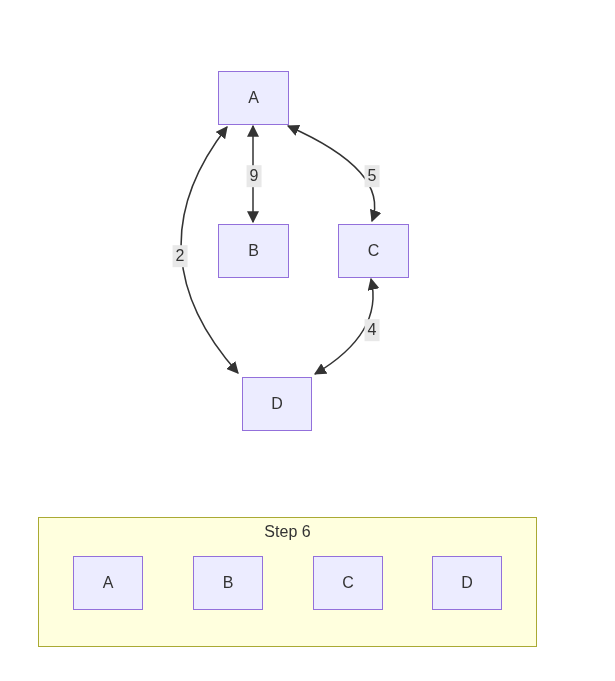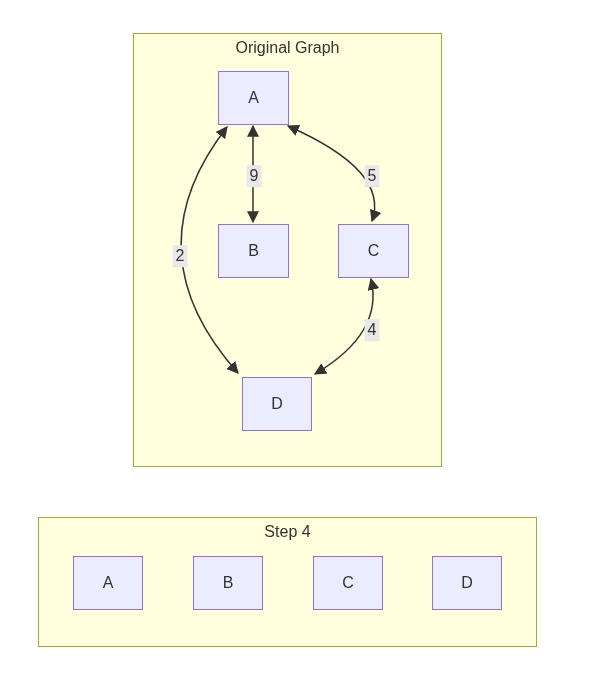--- a/index.html
+++ b/index.html
@@ -82,26 +82,23 @@
   .edge-label-ab { left: 254px; top: 176px; }
   .edge-label-ac { left: 372px; top: 176px; }
   .edge-label-ad { left: 180px; top: 256px; }
   .edge-label-dc { left: 372px; top: 330px; }
 </style>
 </head>
 <body>
 
 <div class="canvas">
 
-  <div class="subgraph subgraph-original">
-    <div class="subgraph-title">Original Graph</div>
-  </div>
 
   <div class="subgraph subgraph-step1">
-    <div class="subgraph-title">Step 4</div>
+    <div class="subgraph-title">Step 6</div>
   </div>
 
   <svg class="edge-layer" viewBox="0 0 615 681" xmlns="http://www.w3.org/2000/svg">
     <defs>
       <marker id="arrowhead" viewBox="0 0 10 10" refX="9" refY="5" markerWidth="8" markerHeight="8" orient="auto-start-reverse">
         <path class="arrowhead" d="M 0 0 L 10 5 L 0 10 z"></path>
       </marker>
     </defs>
     <path class="edge" d="M 253 126 L 253 222" marker-start="url(#arrowhead)" marker-end="url(#arrowhead)"></path>
     <path class="edge" d="M 288 126 Q 390 171 372 221" marker-start="url(#arrowhead)" marker-end="url(#arrowhead)"></path>

